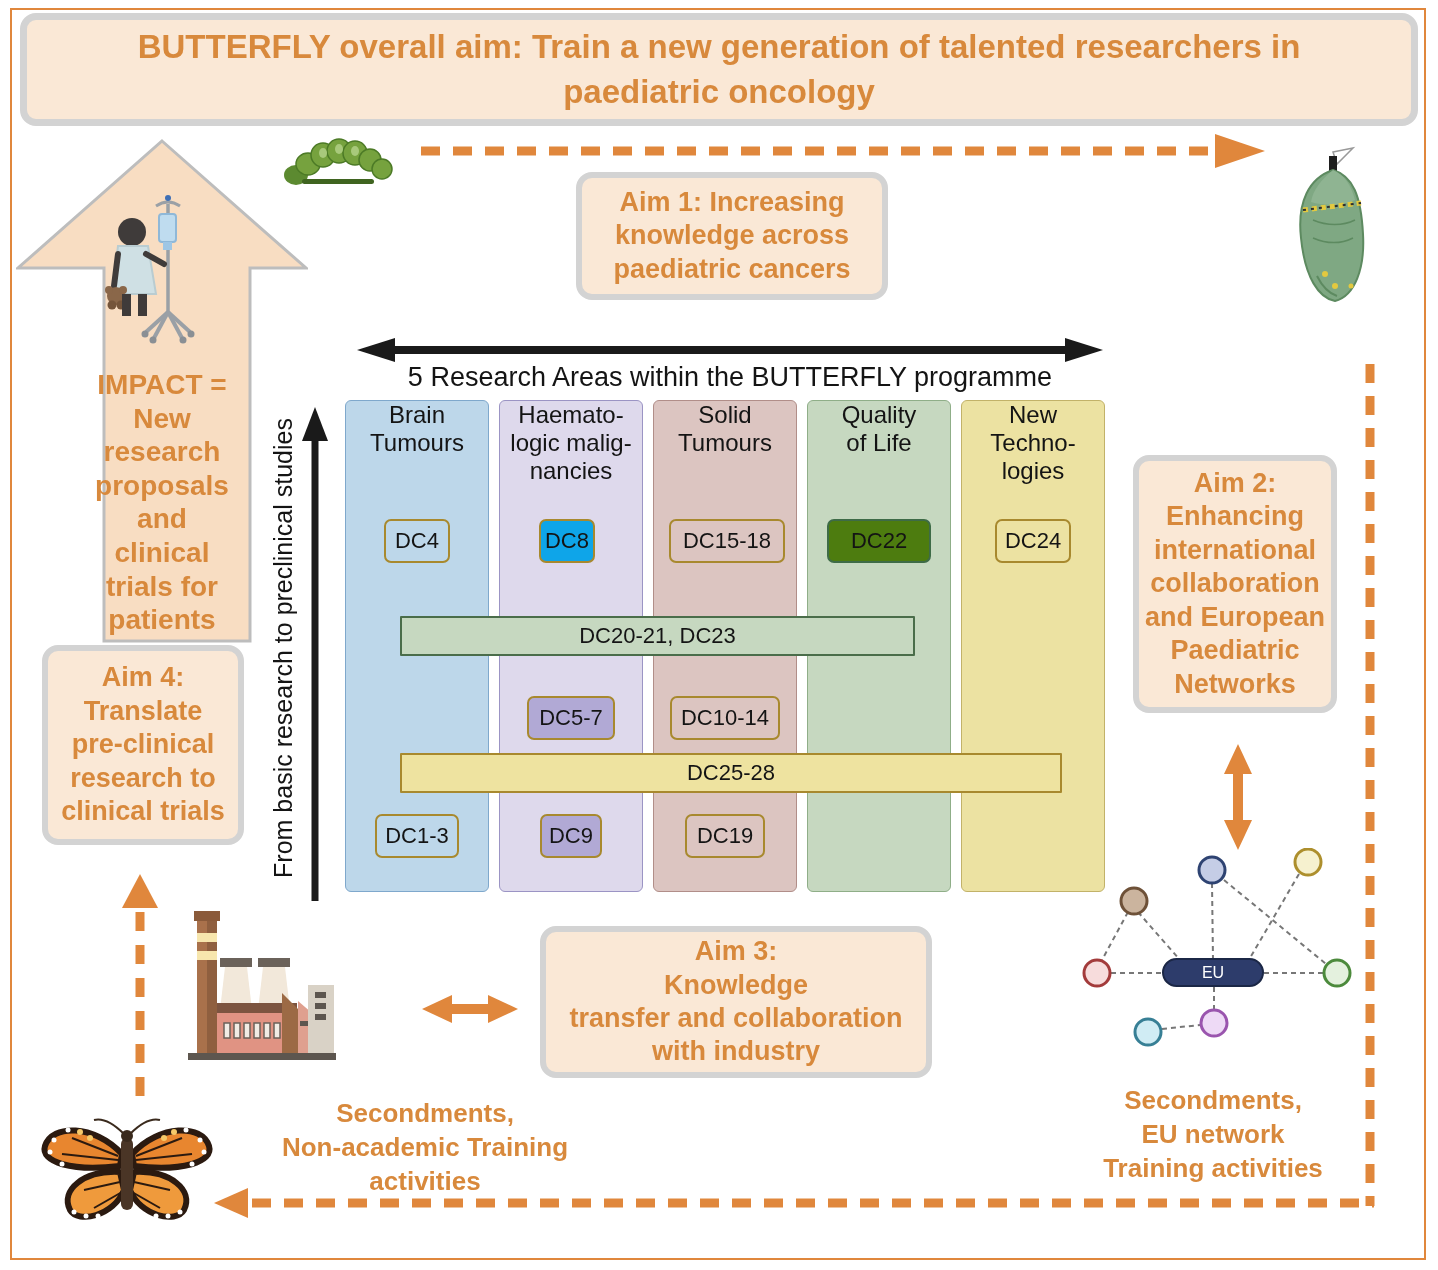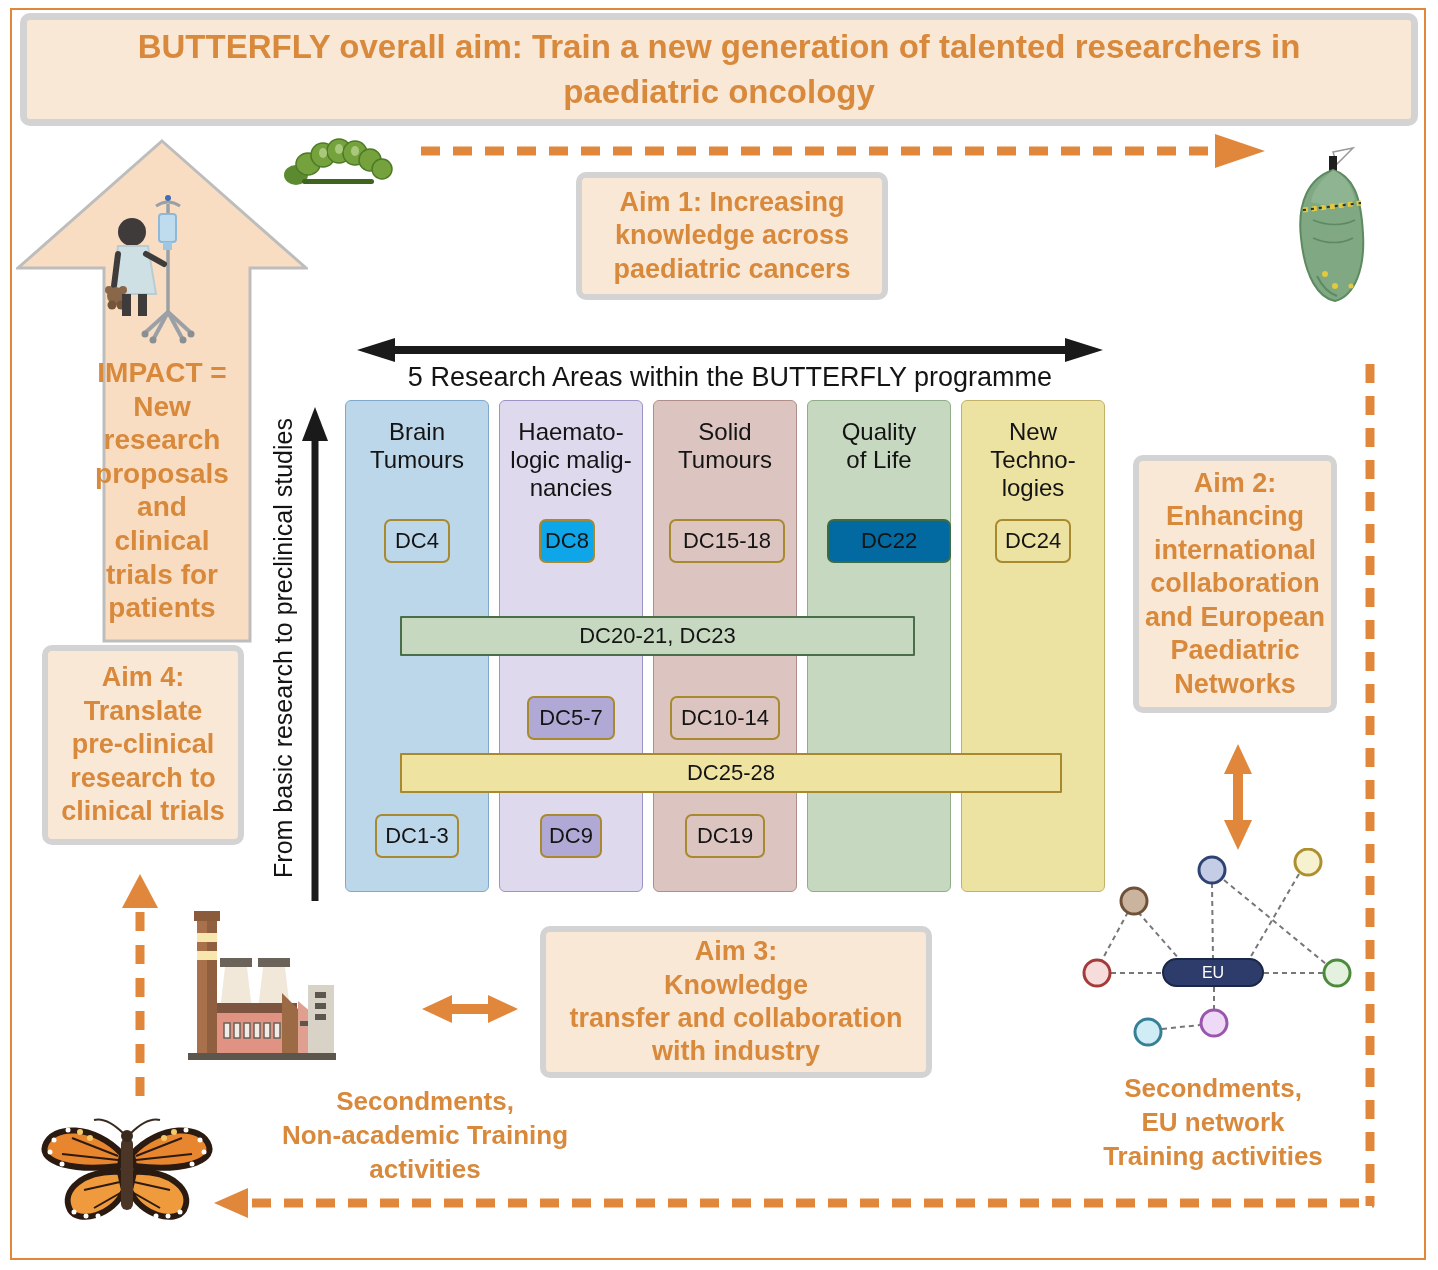--- a/index.html
+++ b/index.html
@@ -2,29 +2,29 @@
 <html><head>
 <meta charset="utf-8">
 <style>
   html,body{margin:0;padding:0;background:#ffffff;font-family:"Liberation Sans",sans-serif;}
   #canvas{position:relative;width:1438px;height:1270px;background:#ffffff;overflow:hidden;}
   .pre{white-space:pre-line;}
   .abs{position:absolute;}
   
   .frame{position:absolute;left:10px;top:8px;width:1412px;height:1248px;border:2.5px solid #e0873c;pointer-events:none;}
   
-  .peach{background:#fae8d6;border:6px solid #d3d3d3;border-radius:10px;box-sizing:border-box;
+  .peach{background:#fae8d6;border:6px solid #d3d3d3;border-radius:16px;box-sizing:border-box;
          color:#d8893c;font-weight:bold;text-align:center;display:flex;align-items:center;justify-content:center;}
   .banner{left:20px;top:13px;width:1398px;height:113px;border-width:7px;font-size:33px;line-height:1.35;}
   .aimbox{font-size:27px;line-height:1.24;}
-  .orange-text{color:#d8893c;font-weight:bold;text-align:center;}
+  .orange-text{color:#d8893c;font-weight:bold;text-align:center;margin-top:12px;}
   .black-text{color:#141414;text-align:center;}
   
   .col{position:absolute;top:400px;height:492px;width:144px;border-radius:6px;box-sizing:border-box;}
-  .col-header{padding-top:17px;font-size:24px;line-height:1.16;text-align:center;color:#141414;white-space:pre-line;}
+  .col-header{padding-top:0;font-size:24px;line-height:1.16;text-align:center;color:#141414;white-space:pre-line;}
   .dc{position:absolute;box-sizing:border-box;border:2.5px solid #a8892e;border-radius:7px;
       font-size:22px;color:#141414;display:flex;align-items:center;justify-content:center;height:44px;}
   .spanbar{position:absolute;box-sizing:border-box;border:2.5px solid #55714f;border-radius:1px;
       font-size:22px;color:#141414;display:flex;align-items:center;justify-content:center;height:40px;}
   .caption{font-size:26px;line-height:1.3;}
   svg{display:block;}
 </style>
 </head>
 <body>
 
@@ -159,21 +159,21 @@
   </div>
   <div class="col" style="left:961px;background:#ece2a2;border:1.5px solid #c2b269;">
     <div class="col-header">New
 Techno-
 logies</div>
   </div>
 
   <div class="dc" style="left:384px;top:519px;width:66px;background:#bdd7ea;">DC4</div>
   <div class="dc" style="left:539px;top:519px;width:56px;background:#0ea5e9;">DC8</div>
   <div class="dc" style="left:669px;top:519px;width:116px;background:#dcc5c1;">DC15-18</div>
-  <div class="dc" style="left:827px;top:519px;width:124px;background:#0369a1;border-color:#3e6b47;">DC22</div>
+  <div class="dc" style="left:827px;top:519px;width:104px;background:#4d7c0f;border-color:#3e6b47;">DC22</div>
   <div class="dc" style="left:995px;top:519px;width:76px;background:#ece2a2;">DC24</div>
 
   <div class="spanbar" style="left:400px;top:616px;width:515px;background:#c6d8c0;border-color:#4a6d4a;">DC20-21, DC23</div>
 
   <div class="dc" style="left:527px;top:696px;width:88px;background:#b1a9d5;">DC5-7</div>
   <div class="dc" style="left:670px;top:696px;width:110px;background:#dcc5c1;">DC10-14</div>
 
   <div class="spanbar" style="left:400px;top:753px;width:662px;background:#eee3a0;border-color:#a8892e;">DC25-28</div>
 
   <div class="dc" style="left:375px;top:814px;width:84px;background:#bdd7ea;">DC1-3</div>

